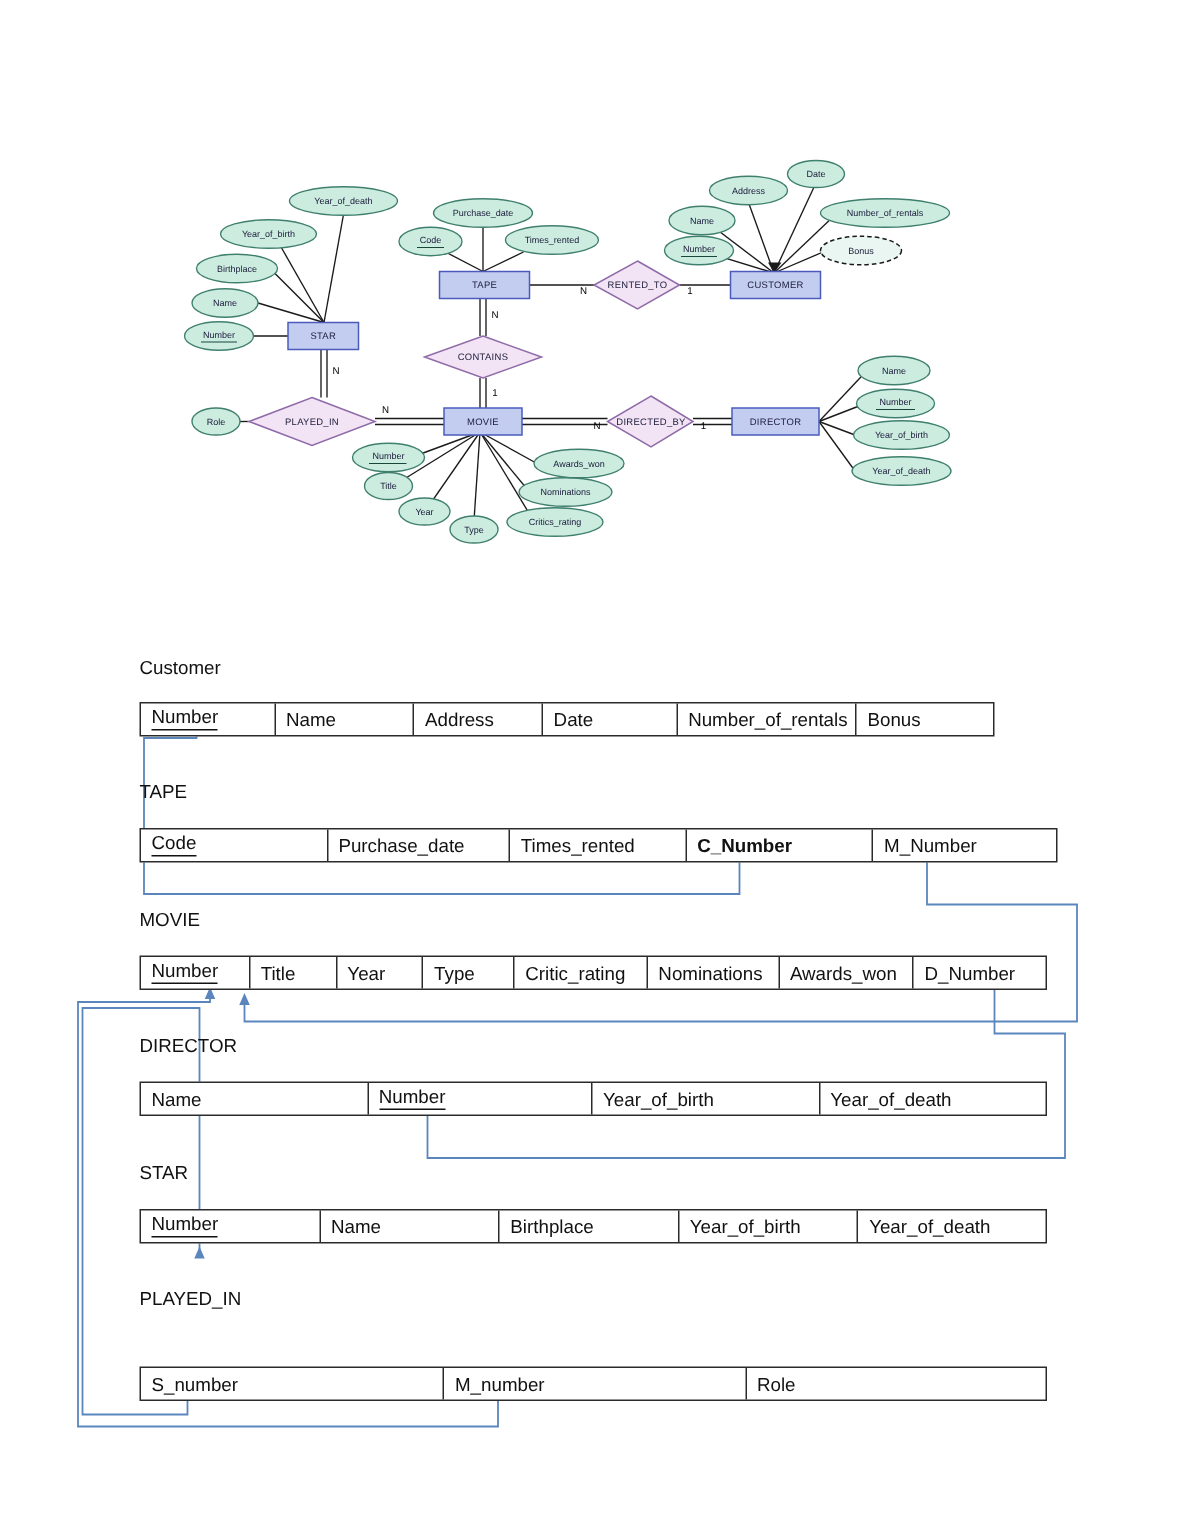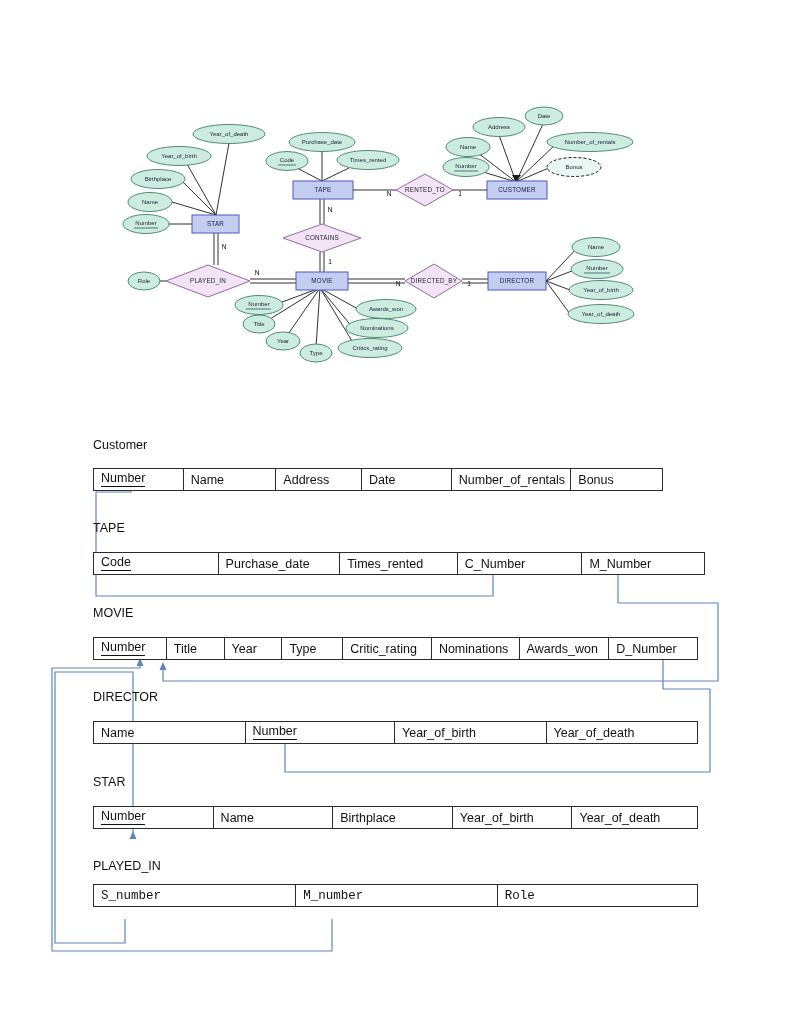--- a/index.html
+++ b/index.html
@@ -331,21 +331,21 @@
   <div class="rel-table" style="left:93px;top:152px;width:612px;">
     <div class="rel-cell pk" style="width:125px;">
         <span>Code</span>
       </div>
     <div class="rel-cell" style="width:122px;">
         <span>Purchase_date</span>
       </div>
     <div class="rel-cell" style="width:118px;">
         <span>Times_rented</span>
       </div>
-    <div class="rel-cell" style="width:125px;">
+    <div class="rel-cell" style="width:125px;font-weight:bold;">
         <span>C_Number</span>
       </div>
     <div class="rel-cell" style="width:122px;">
         <span>M_Number</span>
       </div>
   </div>
 
   <div class="rel-title" style="left:93px;top:206px;">MOVIE</div>
   <div class="rel-table" style="left:93px;top:237px;width:605px;">
     <div class="rel-cell pk" style="width:73px;">
@@ -403,21 +403,21 @@
       </div>
     <div class="rel-cell" style="width:120px;">
         <span>Year_of_birth</span>
       </div>
     <div class="rel-cell" style="width:125px;">
         <span>Year_of_death</span>
       </div>
   </div>
 
   <div class="rel-title" style="left:93px;top:459px;">PLAYED_IN</div>
-  <div class="rel-table" style="left:93px;top:484px;width:605px;font-family:Liberation Mono, monospace;">
+  <div class="rel-table" style="left:93px;top:511px;width:605px;">
     <div class="rel-cell" style="width:203px;">
         <span>S_number</span>
       </div>
     <div class="rel-cell" style="width:202px;">
         <span>M_number</span>
       </div>
     <div class="rel-cell" style="width:200px;">
         <span>Role</span>
       </div>
   </div>

